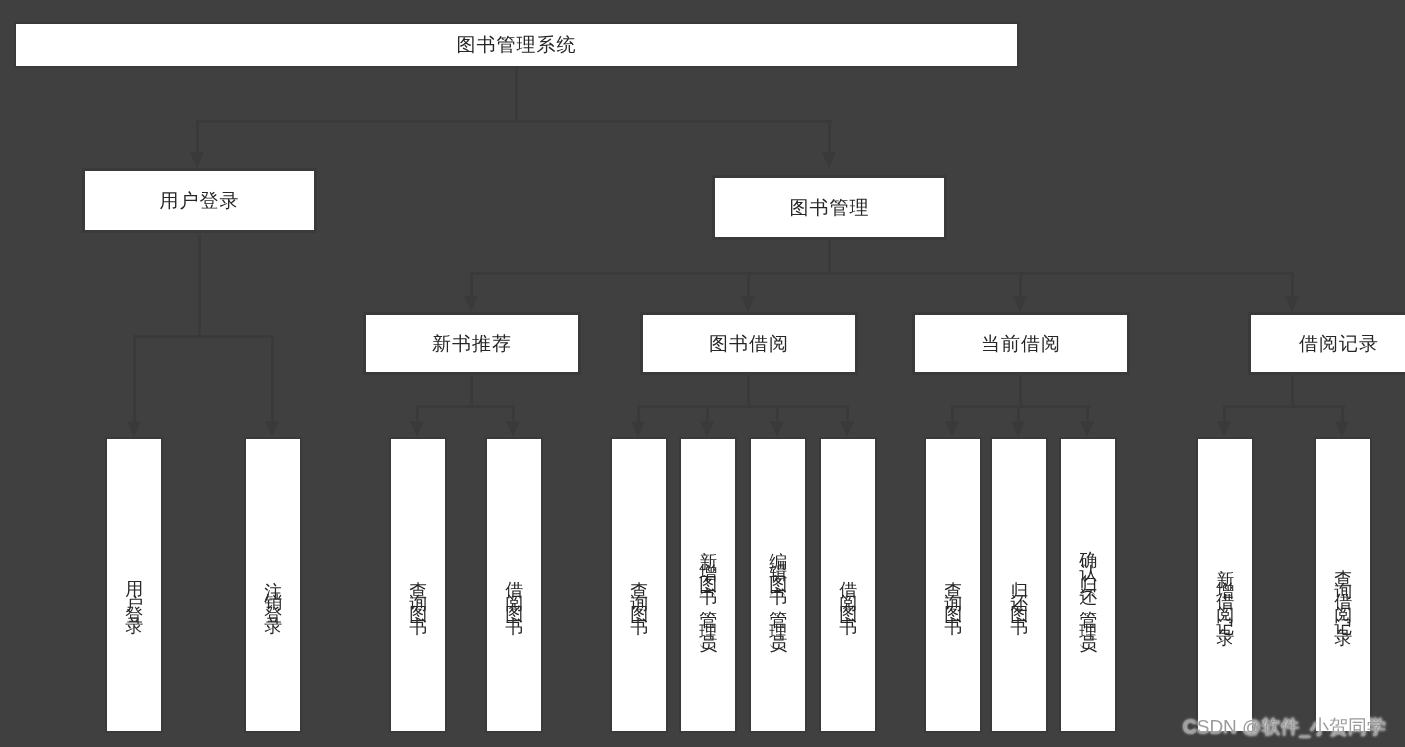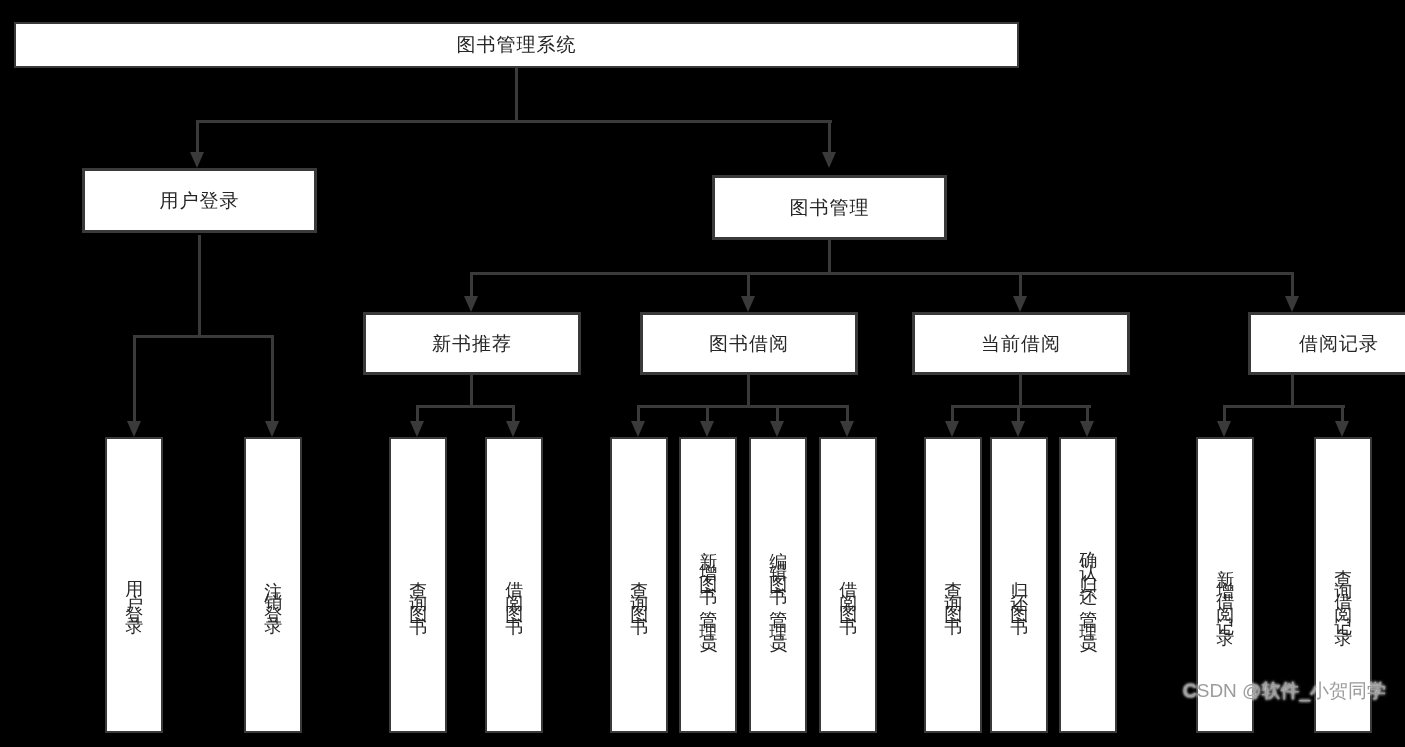--- a/index.html
+++ b/index.html
@@ -1,17 +1,17 @@
 <!DOCTYPE html>
 <html><head>
 <meta charset="utf-8">
 <style>
   html,body{margin:0;padding:0;background:#ffffff;}
   #canvas{
-    position:relative;width:1405px;height:747px;background:#000000;overflow:hidden;
+    position:relative;width:1405px;height:747px;background:#404040;overflow:hidden;
     font-family:"Liberation Sans","DejaVu Sans",sans-serif;color:#262626;
   }
   .box{
     position:absolute;box-sizing:border-box;background:#ffffff;
     border:3px solid #3a3a3a;display:flex;align-items:center;justify-content:center;
     z-index:2;
   }
   .box.l1{border-width:2px;}
   .box.l4{border-width:2px;}
   .hlabel{font-size:19px;letter-spacing:1px;white-space:nowrap;}
@@ -22,21 +22,21 @@
   }
   .line{position:absolute;background:#3a3a3a;z-index:1;}
   .line.h{height:3px;}
   .line.v{width:3px;}
   .arrow{
     position:absolute;width:0;height:0;z-index:1;
     border-left:7px solid transparent;border-right:7px solid transparent;
     border-top:16px solid #3a3a3a;
   }
   .watermark{
-    position:absolute;left:1183px;top:678px;z-index:6;
+    position:absolute;left:1183px;top:714px;z-index:6;
     font-size:19px;color:#9b9b9b;white-space:nowrap;
     text-shadow:0 0 3px #ffffff,0 0 3px #ffffff;
   }
 </style>
 </head>
 <body>
 
 <div id="canvas">
 
   <div id="connectors">

